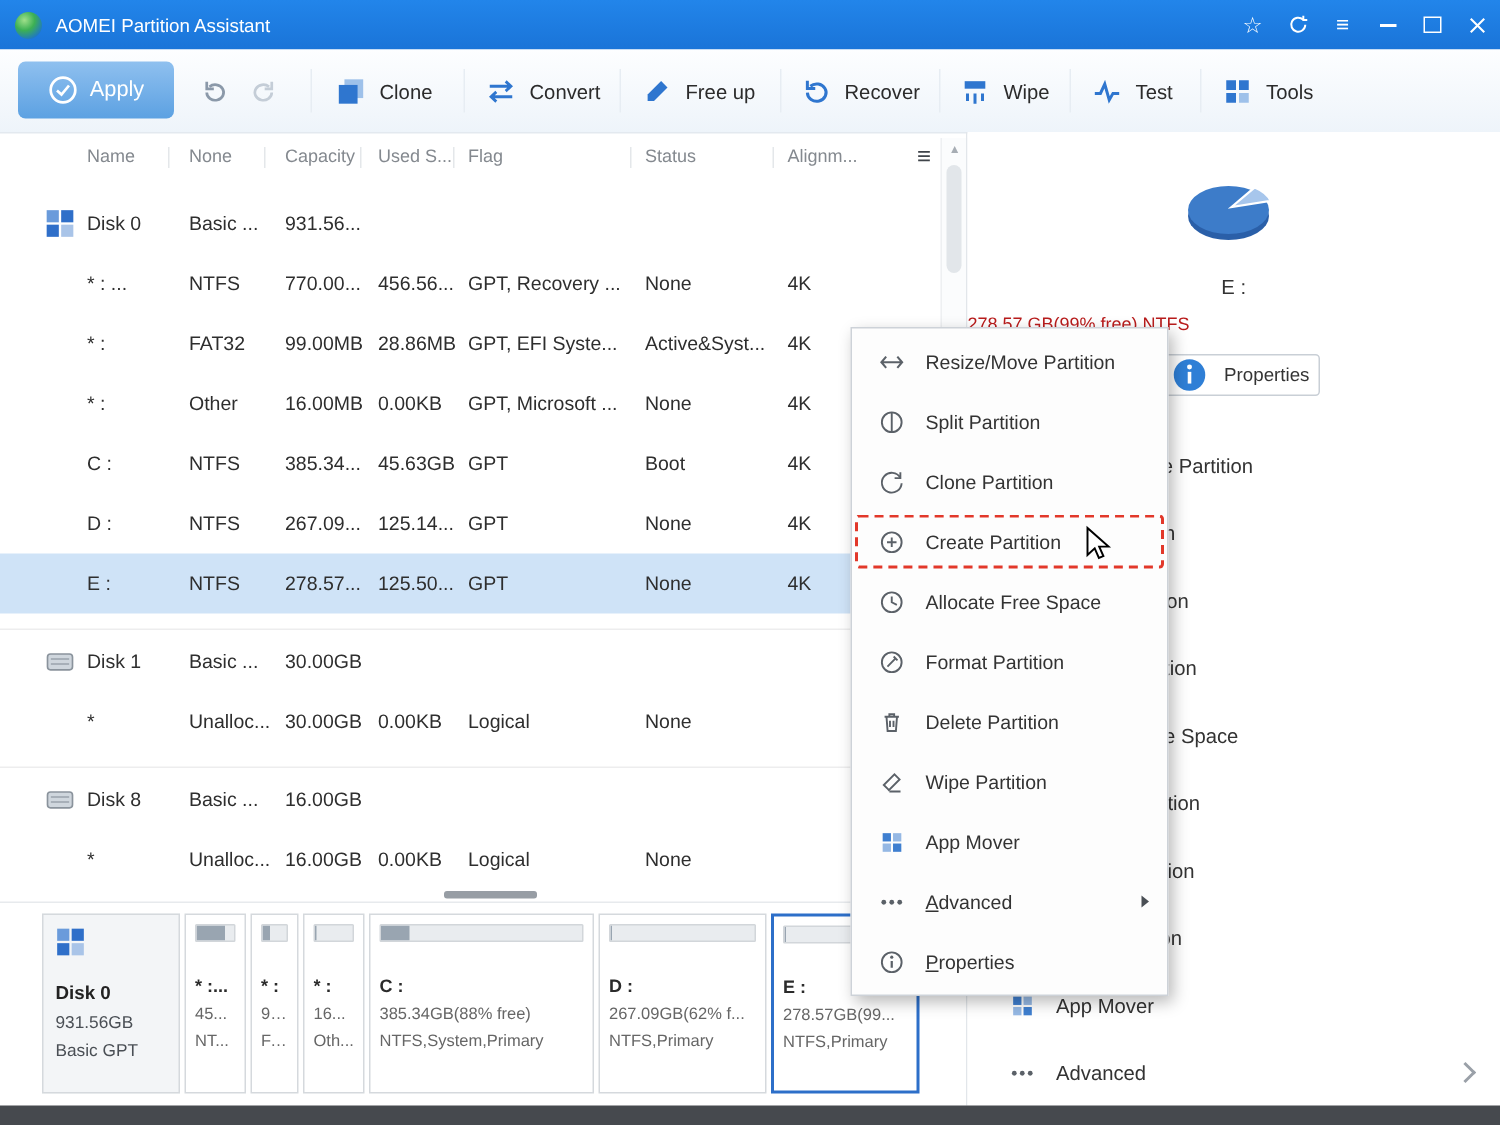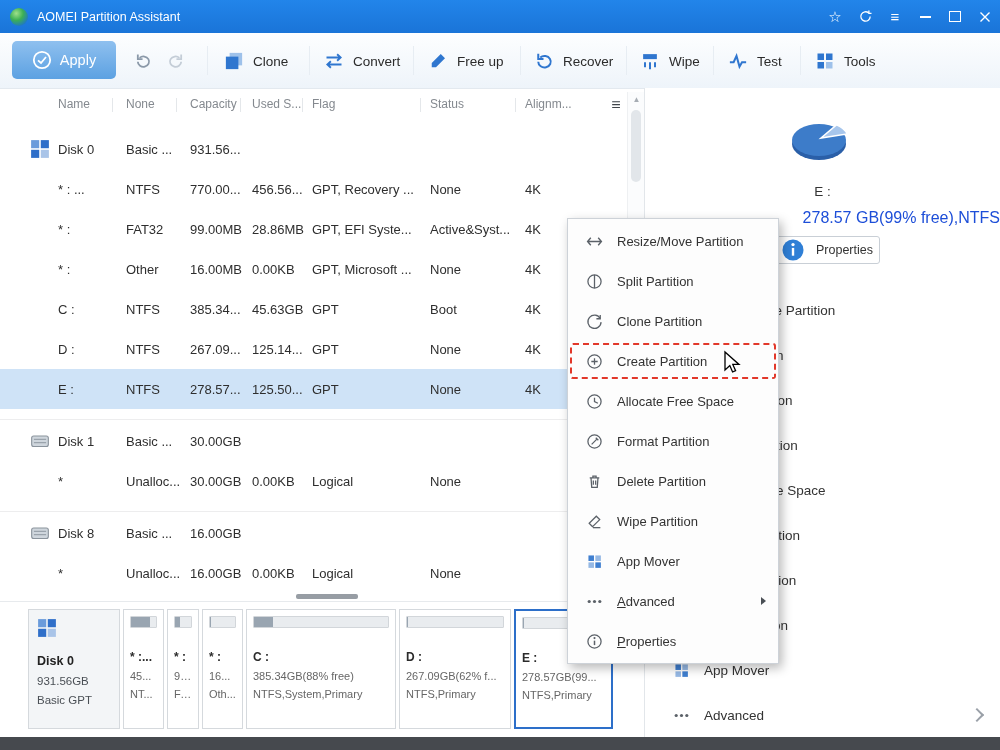--- a/index.html
+++ b/index.html
@@ -46,21 +46,21 @@
   
   .vscroll{position:absolute;left:627px;top:92px;width:17px;height:509px;background:#fbfcfd;border-left:1px solid #eef0f2;}
   .vs-arrow{position:absolute;left:0;width:17px;height:14px;font-size:8px;color:#a7adb4;text-align:center;line-height:14px;cursor:pointer;}
   .vs-up{top:1px;}.vs-down{bottom:1px;}
   .vs-thumb{position:absolute;left:3px;top:18px;width:10px;height:72px;background:#e2e6ea;border-radius:5px;cursor:pointer;}
   .vdivider{position:absolute;left:644px;top:88px;width:1px;height:649px;background:#e2e6ea;}
   
   .sidebar{position:absolute;left:645px;top:88px;width:355px;height:649px;background:#fff;}
   .pie{position:absolute;left:140px;top:28px;width:72px;height:52px;}
   .sb-part-name{position:absolute;left:0;top:96px;width:355px;text-align:center;font-size:13.5px;color:#333;}
-  .sb-part-info{position:absolute;left:0;top:121px;width:355px;text-align:right;font-size:16px;color:#1d4ed8;}
+  .sb-part-info{position:absolute;left:0;top:121px;width:355px;text-align:left;font-size:12px;color:#b91c1c;}
   .props-btn{position:absolute;left:125px;top:148px;width:110px;height:28px;background:#fff;
     border:1px solid #c9cfd6;border-radius:3px;display:flex;align-items:center;justify-content:center;
     gap:7px;font-size:12.5px;color:#333;font-family:inherit;cursor:pointer;}
   .info-ic{width:15px;height:15px;color:#2f7fd6;}
   .sb-item{position:absolute;left:0;width:355px;height:44px;display:flex;align-items:center;
     padding-left:28px;box-sizing:border-box;gap:14px;font-size:13.5px;color:#333;cursor:pointer;}
   .sb-ic{width:17px;height:17px;color:#5b6168;flex:0 0 auto;}
   .sb-ic.blue,.mi-icon.blue{color:#3f7fd0;}
   .sb-chev{position:absolute;right:18px;top:17px;width:8px;height:8px;border-top:2px solid #9aa0a8;
     border-right:2px solid #9aa0a8;transform:rotate(45deg);}

